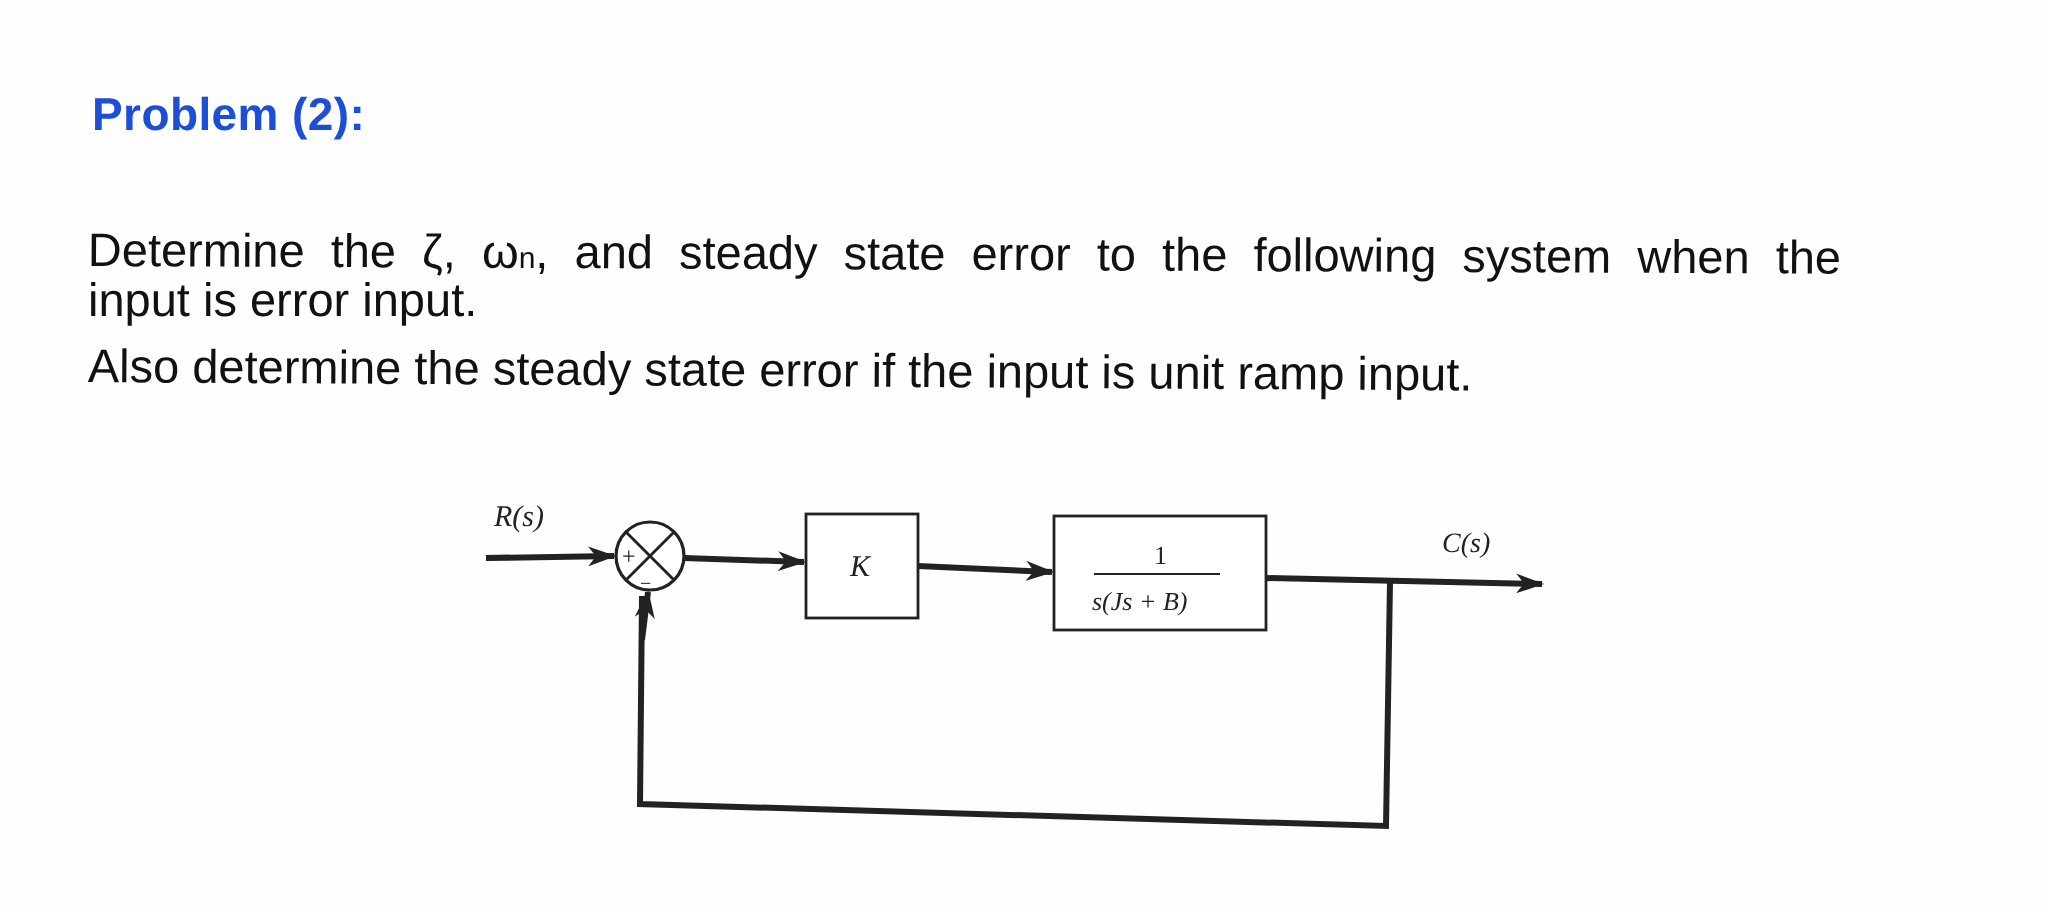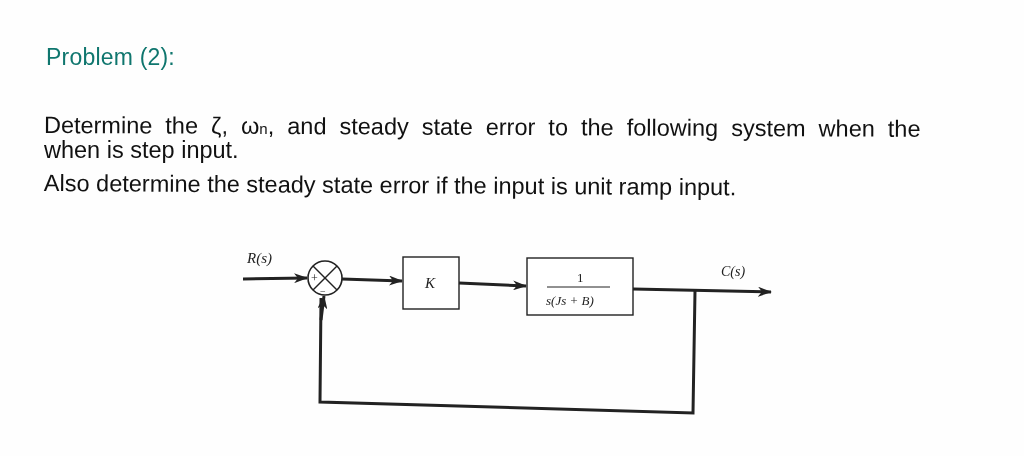--- a/index.html
+++ b/index.html
@@ -1,21 +1,21 @@
 <!DOCTYPE html>
 <html><head>
 <meta charset="utf-8">
 <style>
   html, body { margin: 0; padding: 0; background: #ffffff; }
   body { width: 1024px; height: 456px; position: relative; overflow: hidden; color: #111; }
   .page { position: absolute; left: 0; top: 0; width: 1024px; height: 456px; background: #fefefe; }
   .title {
     position: absolute; left: 46px; top: 44px;
-    font-family: "Liberation Sans", sans-serif; font-weight: normal; font-size: 23px;
-    letter-spacing: 0.2px; color: #0f766e;
+    font-family: "Liberation Sans", sans-serif; font-weight: bold; font-size: 23px;
+    letter-spacing: 0.2px; color: #1d4ed8;
   }
   .line {
     position: absolute; left: 44px;
     font-family: "Liberation Sans", sans-serif; font-size: 23.5px; color: #111;
     white-space: nowrap;
   }
   .l1 { top: 112px; word-spacing: 6.5px; transform: rotate(0.25deg); transform-origin: left top; }
   .l2 { top: 137px; }
   .l3 { top: 170px; transform: rotate(0.35deg); transform-origin: left top; }
   .sub { font-size: 15px; vertical-align: 0; }
@@ -24,21 +24,21 @@
 </style>
 </head>
 <body>
 
 <div class="page">
 
   <div class="title">Problem (2):</div>
 
   <div class="line l1"><span>Determine the </span><span>ζ</span><span>, </span><span>ω</span><span class="sub">n</span><span>, and steady state error to the following system when the</span></div>
 
-  <div class="line l2">when is step input.</div>
+  <div class="line l2">input is error input.</div>
 
   <div class="line l3">Also determine the steady state error if the input is unit ramp input.</div>
 
   <svg class="diagram" width="1024" height="456" viewBox="0 0 1024 456">
     <defs>
       <marker id="arrow" markerWidth="14" markerHeight="10" refX="13" refY="5" orient="auto" markerUnits="userSpaceOnUse">
         <path d="M0,0 L14,5 L0,10 L4,5 Z" fill="#222"></path>
       </marker>
     </defs>
 

